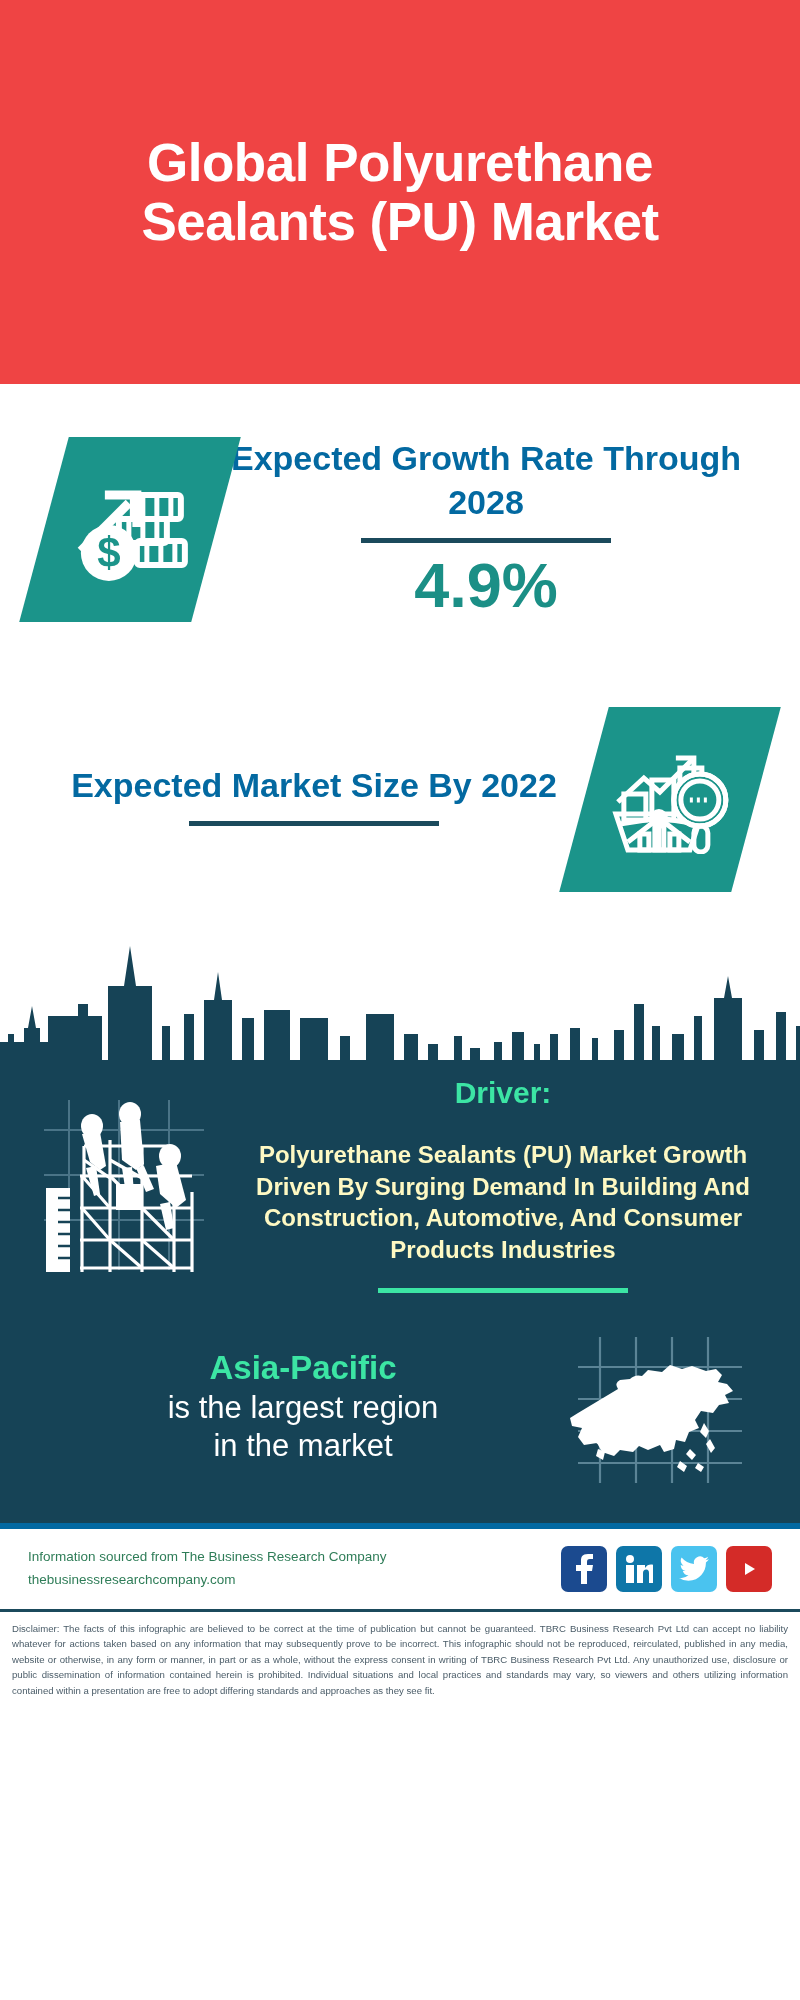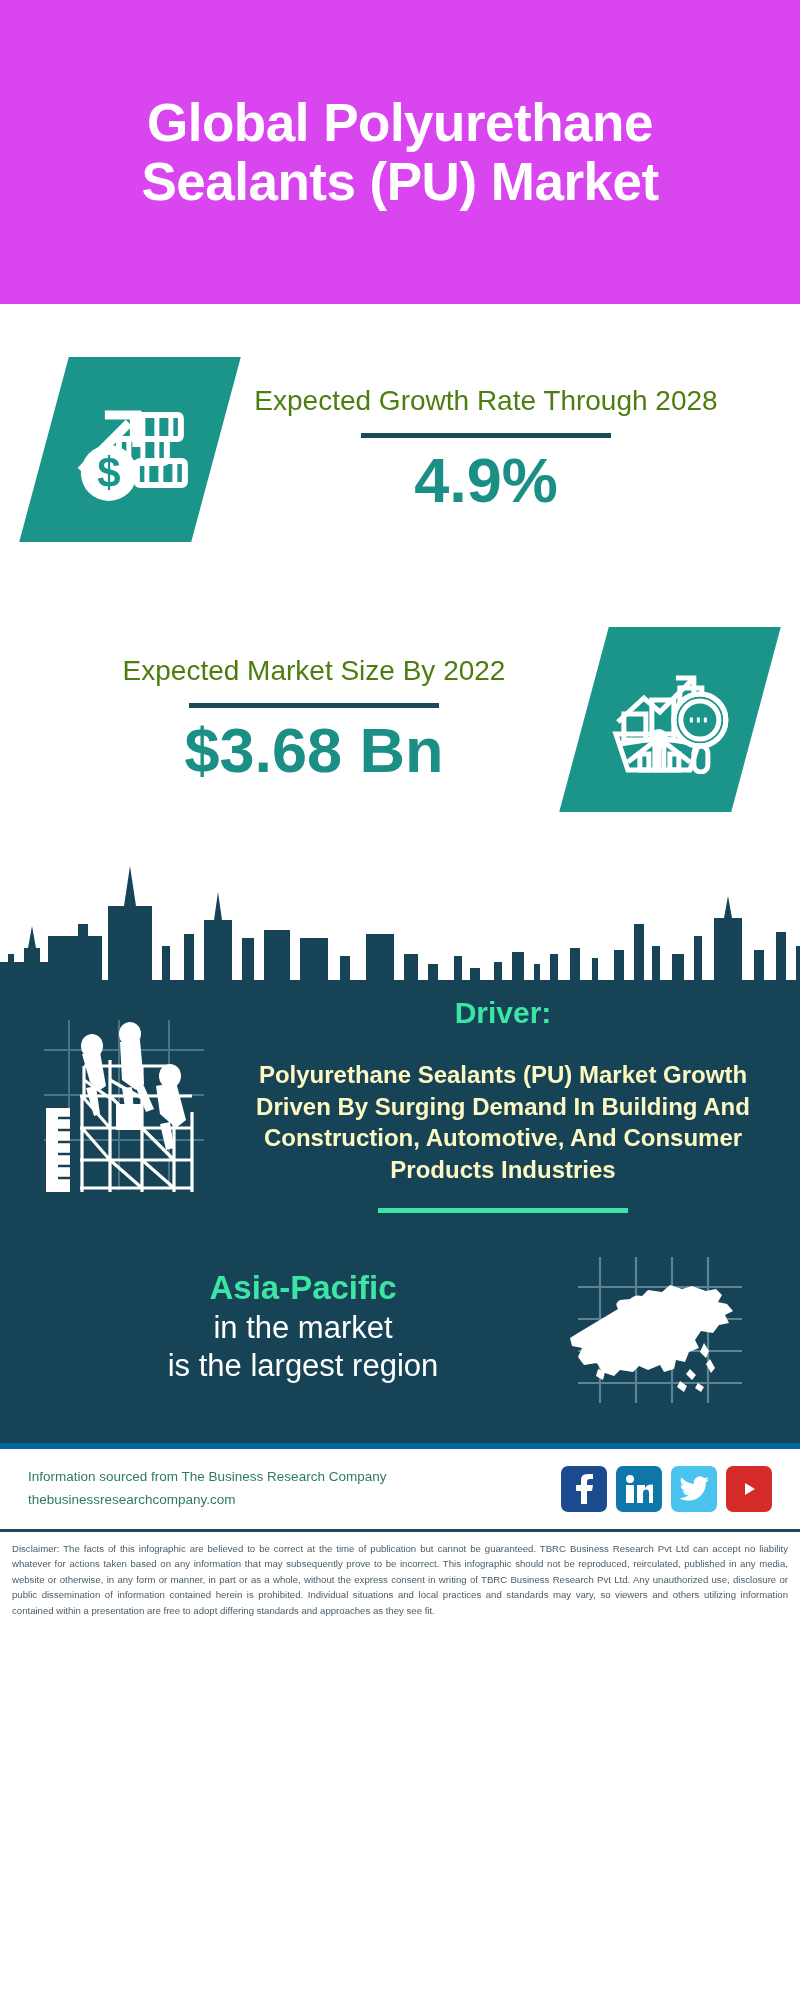--- a/index.html
+++ b/index.html
@@ -7,22 +7,22 @@
   body {
     font-family: "Liberation Sans", sans-serif;
     background:#ffffff;
     width:800px; height:2000px;
     overflow:hidden;
     position:relative;
   }
 
   
   .header{
-    background:#d946ef;
-    height:304px;
+    background:#ef4444;
+    height:384px;
     display:flex; align-items:center; justify-content:center;
     padding:0 36px;
   }
   .header h1{
     color:#ffffff;
     font-size:53px;
     line-height:1.12;
     font-weight:bold;
     text-align:center;
     letter-spacing:-0.5px;
@@ -43,23 +43,23 @@
     background:#1b948a;
     width:172px; height:185px;
     transform:skewX(-15deg);
     display:flex; align-items:center; justify-content:center;
     flex:0 0 auto;
   }
   .para .ico{ transform:skewX(15deg); display:block; }
 
   .stat-text{ flex:1; text-align:center; }
   .stat-title{
-    color:#4d7c0f;
-    font-size:28px;
-    font-weight:normal;
+    color:#0369a1;
+    font-size:34px;
+    font-weight:bold;
     line-height:1.28;
   }
   .rule{
     width:250px; height:5px;
     background:#1b4a5c;
     margin:14px auto 8px auto;
   }
   .stat-value{
     color:#1b8f86;
     font-size:63px;
@@ -185,21 +185,20 @@
       <div class="stat-title">Expected Growth Rate Through 2028</div>
       <div class="rule"></div>
       <div class="stat-value">4.9%</div>
     </div>
   </div>
 
   <div class="stat-row size">
     <div class="stat-text">
       <div class="stat-title">Expected Market Size By 2022</div>
       <div class="rule"></div>
-      <div class="stat-value">$3.68 Bn</div>
     </div>
     <div class="para">
       <span class="ico">
         <svg width="120" height="112" viewBox="0 0 120 112" fill="none" stroke="#fff" stroke-width="5">
           <path d="M8 60 L34 36 L50 50 L82 18"></path>
           <path d="M66 16 h18 v18" fill="none"></path>
           <rect x="14" y="52" width="22" height="26"></rect>
           <rect x="42" y="38" width="22" height="40"></rect>
           <rect x="70" y="26" width="22" height="52"></rect>
           <path d="M6 72 h86 l-12 36 h-62 z" stroke-width="5"></path>
@@ -263,22 +262,22 @@
     <div class="driver-body">
       <div class="driver-label">Driver:</div>
       <div class="driver-text">Polyurethane Sealants (PU) Market Growth Driven By Surging Demand In Building And Construction, Automotive, And Consumer Products Industries</div>
       <div class="mint-rule"></div>
     </div>
   </div>
 
   <div class="region-row">
     <div class="region-text">
       <div class="region-name">Asia-Pacific</div>
+      <div class="region-sub">is the largest region</div>
       <div class="region-sub">in the market</div>
-      <div class="region-sub">is the largest region</div>
     </div>
     <div class="region-map">
       <svg width="180" height="160" viewBox="0 0 180 160">
         <g stroke="#5b8496" stroke-width="2.2">
           <path d="M8 40 h164 M8 72 h164 M8 104 h164 M8 136 h164"></path>
           <path d="M30 10 v146 M66 10 v146 M102 10 v146 M138 10 v146"></path>
         </g>
         <path fill="#ffffff" d="M48 62 q-4 -6 2 -9 l10 -1 q5 -5 12 -3 l6 -6 14 2 8 -7 12 4 10 -3 14 5 10 -2 6 6 -4 7 9 2 6 7 -8 4 4 8 -10 2 -6 8 -12 -2 -6 9 4 8 -10 4 -4 10 -9 -2 -2 9 -10 3 -4 -7 -12 5 -9 -4 -6 6 -13 -2 -6 6 -12 -4 -5 -9 -13 2 -6 -8 4 -9 -10 -2 -2 -8 8 -5 z"></path>
         <path fill="#ffffff" d="M134 96 l5 8 -3 7 -6 -6 z M140 112 l5 9 -4 5 -5 -9 z M120 122 l6 6 -4 5 -6 -6 z M110 134 l7 5 -3 6 -7 -5 z M128 136 l6 4 -3 5 -6 -4 z"></path>
         <path fill="#ffffff" d="M22 106 l8 -2 6 6 -4 9 -8 -4 z M28 122 l7 3 -2 8 -7 -4 z"></path>

